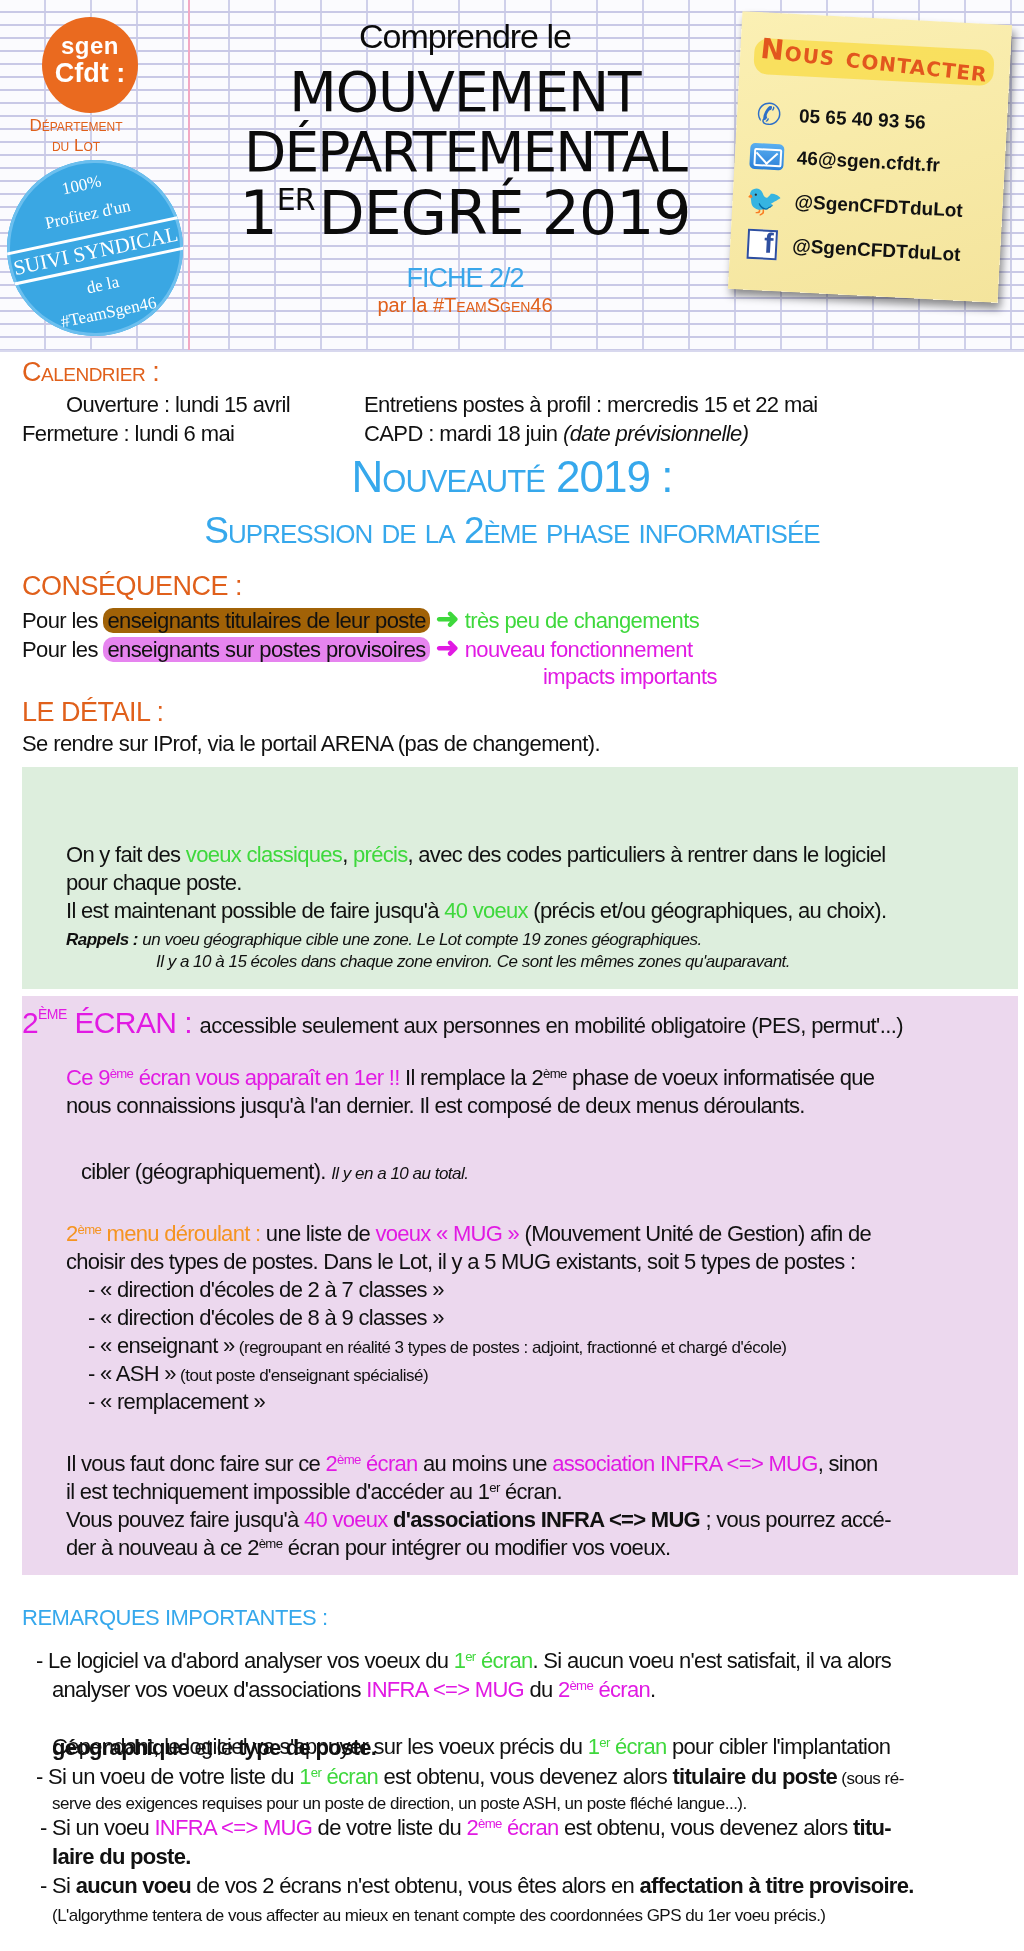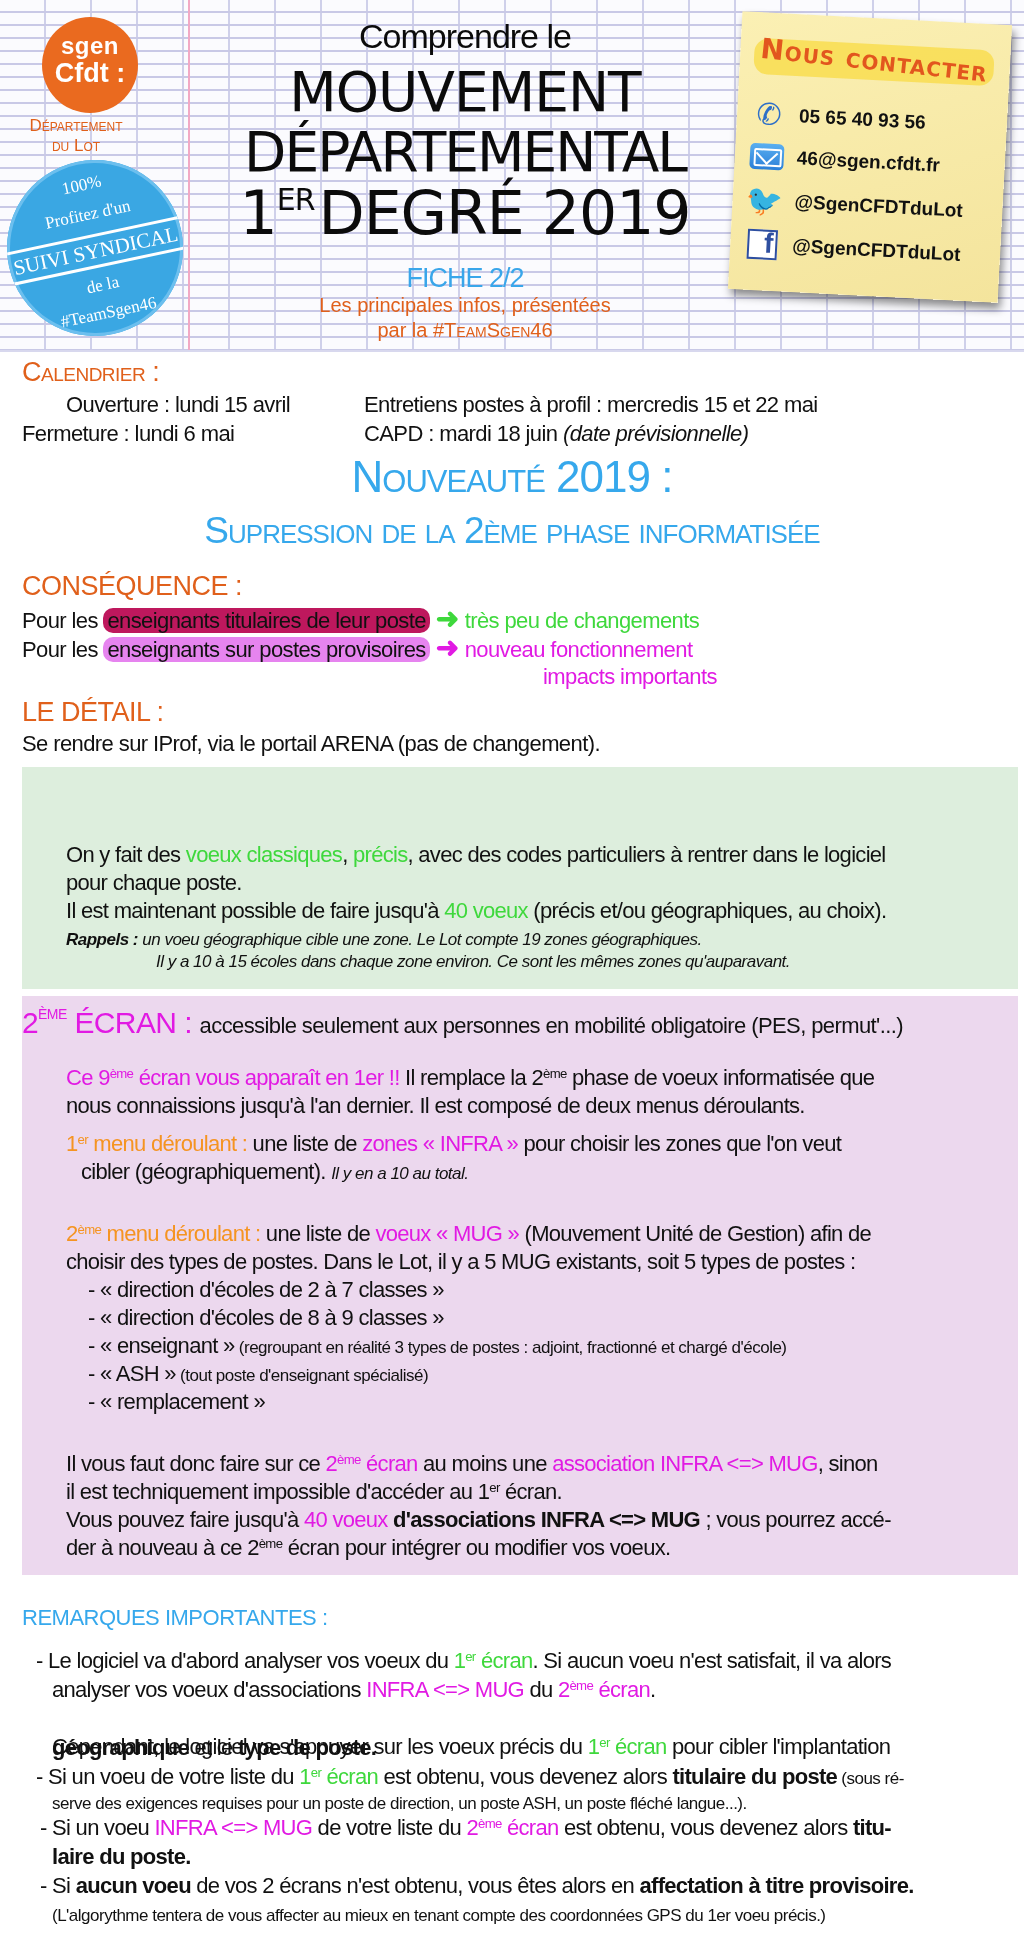--- a/index.html
+++ b/index.html
@@ -81,21 +81,21 @@
   .b { font-weight: bold; }
   .sc { font-variant: small-caps; }
   sup { font-size: 60%; vertical-align: 7px; line-height: 0; }
 
   .sec-title { position: absolute; left: 22px; font-size: 27px; color: #e0601b; font-family: "Liberation Sans", sans-serif; letter-spacing: -0.5px; }
   .line { position: absolute; font-size: 22px; white-space: nowrap; letter-spacing: -0.6px; line-height: 28px; }
 
   .nouv1 { position: absolute; left: 0; width: 1024px; top: 452px; text-align: center; color: #36a8ec; font-size: 44px; font-variant: small-caps; letter-spacing: -1px; font-family: "Liberation Sans", sans-serif; }
   .nouv2 { position: absolute; left: 0; width: 1024px; top: 510px; text-align: center; color: #36a8ec; font-size: 37px; font-variant: small-caps; letter-spacing: -1px; font-family: "Liberation Sans", sans-serif; }
 
-  .pill-g { background: #be185d; border-radius: 10px; padding: 0 4px; }
+  .pill-g { background: #a16207; border-radius: 10px; padding: 0 4px; }
   .pill-m { background: #e684ef; border-radius: 10px; padding: 0 4px; }
   .arrow { display: inline-block; font-weight: bold; font-size: 28px; margin: 0 6px; }
 
   .box1 { position: absolute; left: 22px; top: 767px; width: 996px; height: 222px; background: #ddeedd; }
   .box2 { position: absolute; left: 22px; top: 996px; width: 996px; height: 579px; background: #ecd8ee; }
 
   .box-title { position: absolute; left: 0; white-space: nowrap; letter-spacing: -0.6px; }
   .box-title .big { font-size: 30px; font-family: "Liberation Sans", sans-serif; }
   .box-title .big sup { font-size: 14px; vertical-align: 14px; }
   .box-title .rest { font-size: 22px; color: #111; }
@@ -131,21 +131,20 @@
 
   <div class="title-block">
     <div class="pre">Comprendre le</div>
     <div class="t1">MOUVEMENT</div>
     <div class="t2">DÉPARTEMENTAL</div>
     <div class="t3"><span>1</span><sup>ER</sup><span>DEGRÉ 2019</span></div>
   </div>
 
   <div class="fiche">FICHE 2/2</div>
   <div class="sub">
-    <div>Les principales infos, présentées</div>
     <div><span>par la </span><span class="sc">#TeamSgen46</span></div>
   </div>
 
   <div class="postit">
     <div class="hl"></div>
     <div class="ptitle">Nous contacter</div>
     <div class="row" style="top:84px;">
       <span class="ico">
           <span class="ico-phone">✆</span>
         </span>
@@ -204,21 +203,20 @@
 </div>
 
 <div class="box2">
   <div class="box-title" style="left:0; top:10px;">
     <span class="big magenta"><span>2</span><sup>ÈME</sup><span> ÉCRAN : </span></span><span class="rest">accessible seulement aux personnes en mobilité obligatoire (PES, permut'...)</span>
   </div>
 
   <div class="p" style="left:44px; top:68px;"><span class="magenta"><span>Ce 9</span><sup>ème</sup><span> écran vous apparaît en 1er !!</span></span><span> Il remplace la 2</span><sup>ème</sup><span> phase de voeux informatisée que</span></div>
   <div class="p" style="left:44px; top:96px;">nous connaissions jusqu'à l'an dernier. Il est composé de deux menus déroulants.</div>
 
-  <div class="p" style="left:44px; top:134px;"><span class="orange2"><span>1</span><sup>er</sup><span> menu déroulant :</span></span><span> une liste de </span><span class="magenta">zones « INFRA »</span><span> pour choisir les zones que l'on veut</span></div>
   <div class="p" style="left:44px; top:162px;margin-left:15px;"><span>cibler (géographiquement). </span><i class="small">Il y en a 10 au total.</i></div>
 
   <div class="p" style="left:44px; top:224px;"><span class="orange2"><span>2</span><sup>ème</sup><span> menu déroulant :</span></span><span> une liste de </span><span class="magenta">voeux « MUG »</span><span> (Mouvement Unité de Gestion) afin de</span></div>
   <div class="p" style="left:44px; top:252px;">choisir des types de postes. Dans le Lot, il y a 5 MUG existants, soit 5 types de postes :</div>
 
   <div class="p" style="left:66px; top:280px;"><span>- « direction d'écoles de 2 à 7 classes »</span><span class="small"></span></div>
   <div class="p" style="left:66px; top:308px;"><span>- « direction d'écoles de 8 à 9 classes »</span><span class="small"></span></div>
   <div class="p" style="left:66px; top:336px;"><span>- « enseignant »</span><span class="small"> (regroupant en réalité 3 types de postes : adjoint, fractionné et chargé d'école)</span></div>
   <div class="p" style="left:66px; top:364px;"><span>- « ASH »</span><span class="small"> (tout poste d'enseignant spécialisé)</span></div>
   <div class="p" style="left:66px; top:392px;"><span>- « remplacement »</span><span class="small"></span></div>

